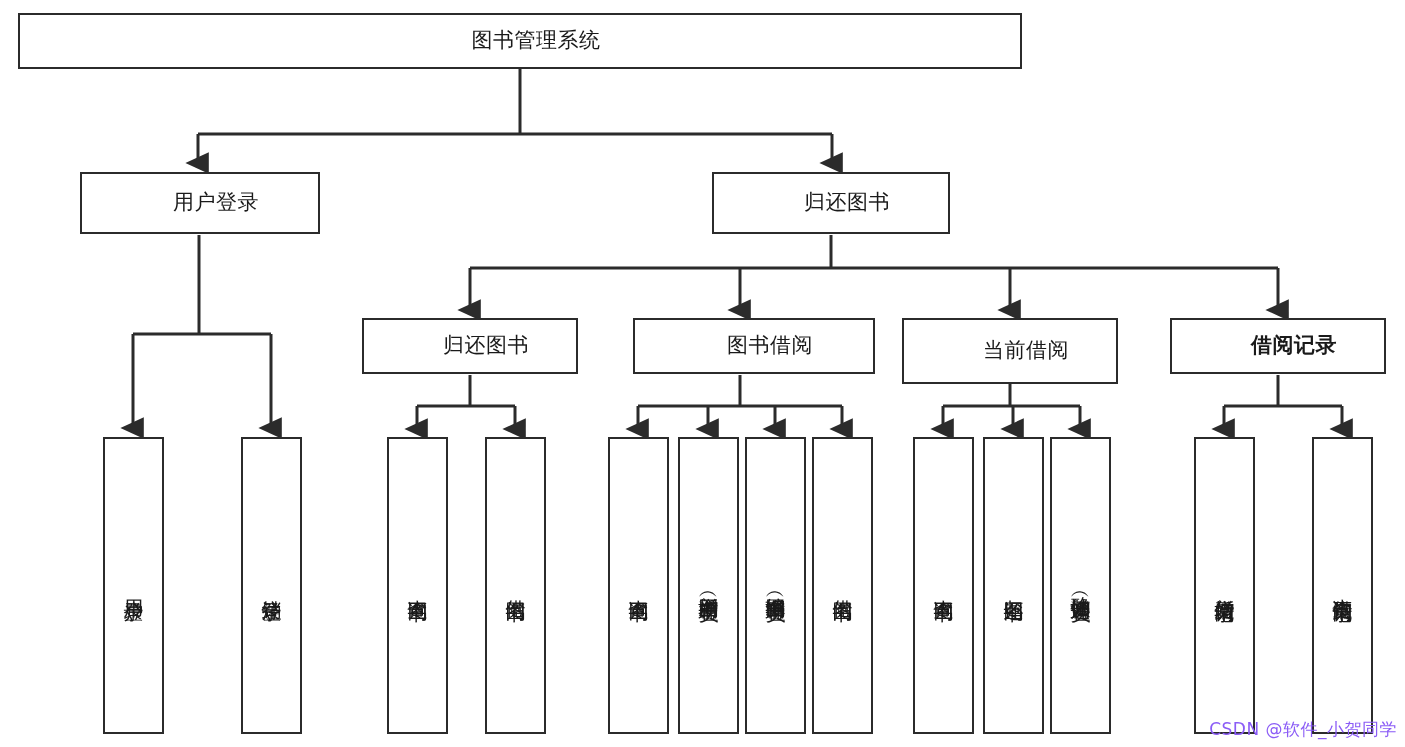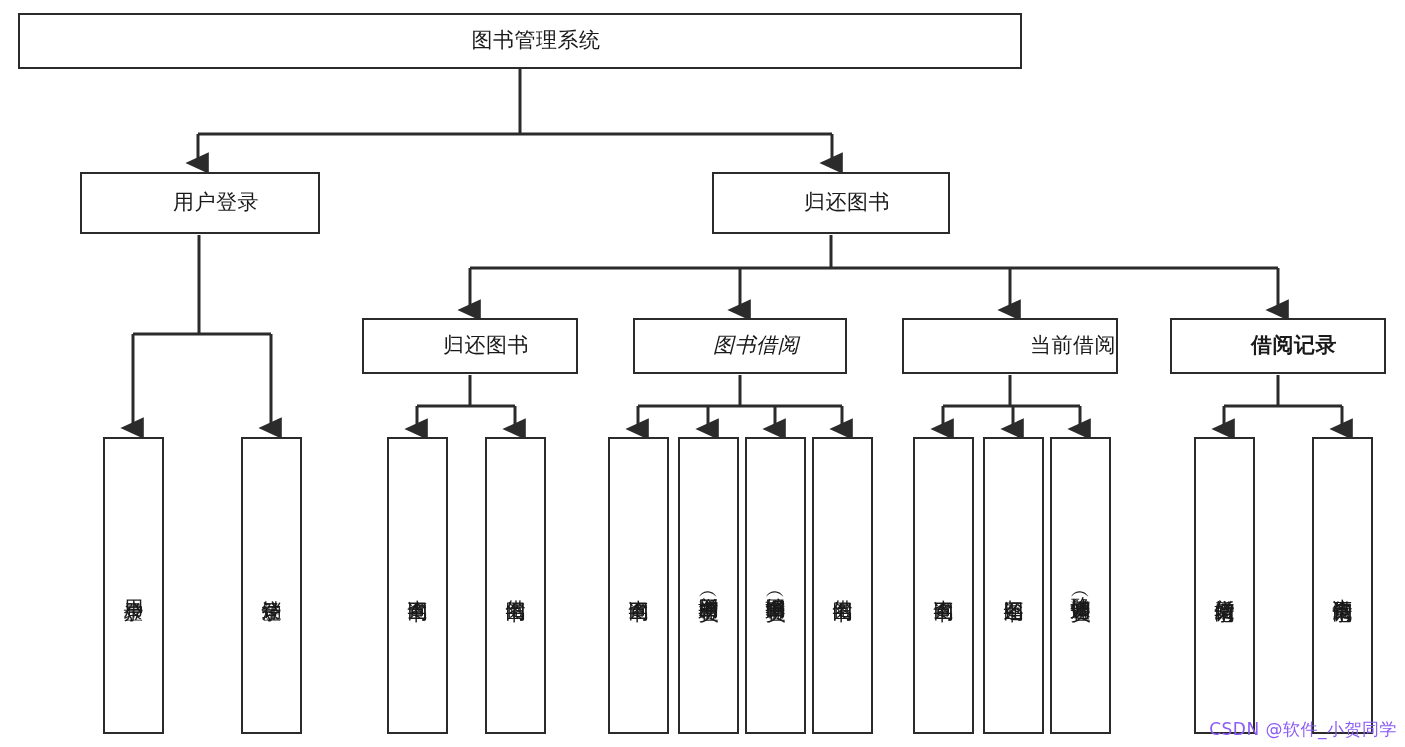--- a/index.html
+++ b/index.html
@@ -131,24 +131,24 @@
   <div class="node node-h" style="left:80px; top:172px; width:240px; height:62px;">
     <span>用户登录</span>
   </div>
   <div class="node node-h" style="left:712px; top:172px; width:238px; height:62px;">
     <span>归还图书</span>
   </div>
 
   <div class="node node-h" style="left:362px; top:318px; width:216px; height:56px;">
     <span>归还图书</span>
   </div>
-  <div class="node node-h" style="left:633px; top:318px; width:214px; height:56px;font-style:italic;">
+  <div class="node node-h" style="left:633px; top:318px; width:242px; height:56px;">
     <span>图书借阅</span>
   </div>
-  <div class="node node-h" style="left:902px; top:318px; width:216px; height:56px;justify-content:flex-end;">
+  <div class="node node-h" style="left:902px; top:318px; width:216px; height:66px;">
     <span>当前借阅</span>
   </div>
   <div class="node node-h" style="left:1170px; top:318px; width:216px; height:56px;font-weight:bold;">
     <span>借阅记录</span>
   </div>
 
   <div class="node node-v" style="left:103px; top:437px; width:61px; height:297px;">
     <span class="vtext">用户登录</span>
   </div>
   <div class="node node-v" style="left:241px; top:437px; width:61px; height:297px;">

